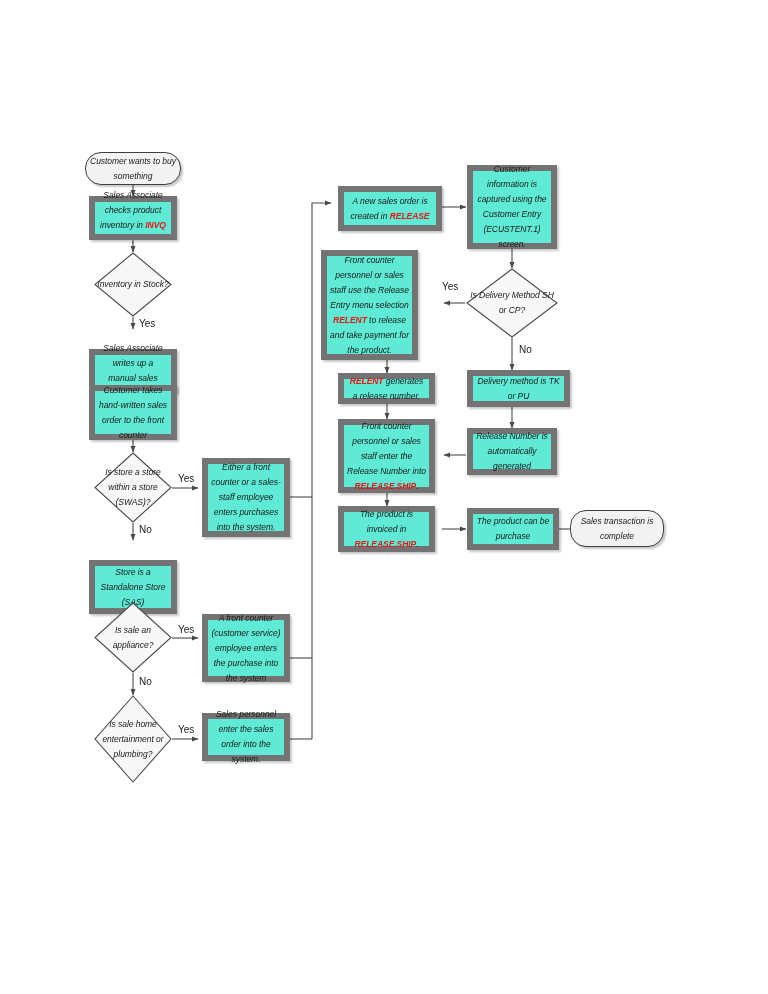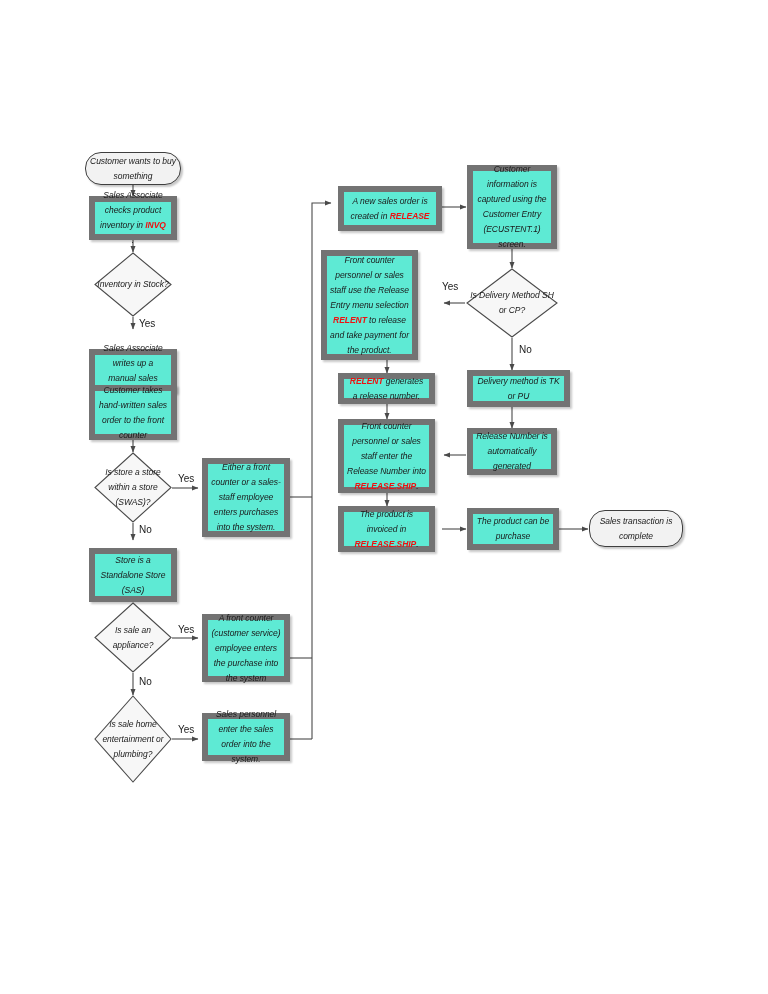--- a/index.html
+++ b/index.html
@@ -180,21 +180,21 @@
       <span class="txt">Customer takes hand-written sales order to the front counter</span>
     </div>
 
     <div class="node dec" style="left:94px; top:452px; width:78px; height:71px;">
       <svg viewBox="0 0 78 71" preserveAspectRatio="none">
         <polygon points="39,1 77,35.5 39,70 1,35.5" fill="#f7f7f7" stroke="#4a4a4a" stroke-width="1.1"></polygon>
       </svg>
       <span class="txt">Is store a store within a store (SWAS)?</span>
     </div>
 
-    <div class="node proc" style="left:89px; top:548px; width:88px; height:54px;">
+    <div class="node proc" style="left:89px; top:560px; width:88px; height:54px;">
       <span class="txt">Store is a Standalone Store (SAS)</span>
     </div>
 
     <div class="node dec" style="left:94px; top:602px; width:78px; height:71px;">
       <svg viewBox="0 0 78 71" preserveAspectRatio="none">
         <polygon points="39,1 77,35.5 39,70 1,35.5" fill="#f7f7f7" stroke="#4a4a4a" stroke-width="1.1"></polygon>
       </svg>
       <span class="txt">Is sale an appliance?</span>
     </div>
 
@@ -253,21 +253,21 @@
     </div>
 
     <div class="node proc" style="left:467px; top:428px; width:90px; height:47px;">
       <span class="txt">Release Number is automatically generated</span>
     </div>
 
     <div class="node proc" style="left:467px; top:508px; width:92px; height:42px;">
       <span class="txt">The product can be purchase</span>
     </div>
 
-    <div class="node term" style="left:589px; top:510px; width:94px; height:37px;justify-content:flex-end;">
+    <div class="node term" style="left:570px; top:510px; width:94px; height:37px;justify-content:flex-end;">
       <span class="txt">Sales transaction is complete</span>
     </div>
 
     <div class="edge-label" style="left:139px; top:318px;">Yes</div>
     <div class="edge-label" style="left:178px; top:473px;">Yes</div>
     <div class="edge-label" style="left:139px; top:524px;">No</div>
     <div class="edge-label" style="left:178px; top:624px;">Yes</div>
     <div class="edge-label" style="left:139px; top:676px;">No</div>
     <div class="edge-label" style="left:178px; top:724px;">Yes</div>
     <div class="edge-label" style="left:442px; top:281px;">Yes</div>

